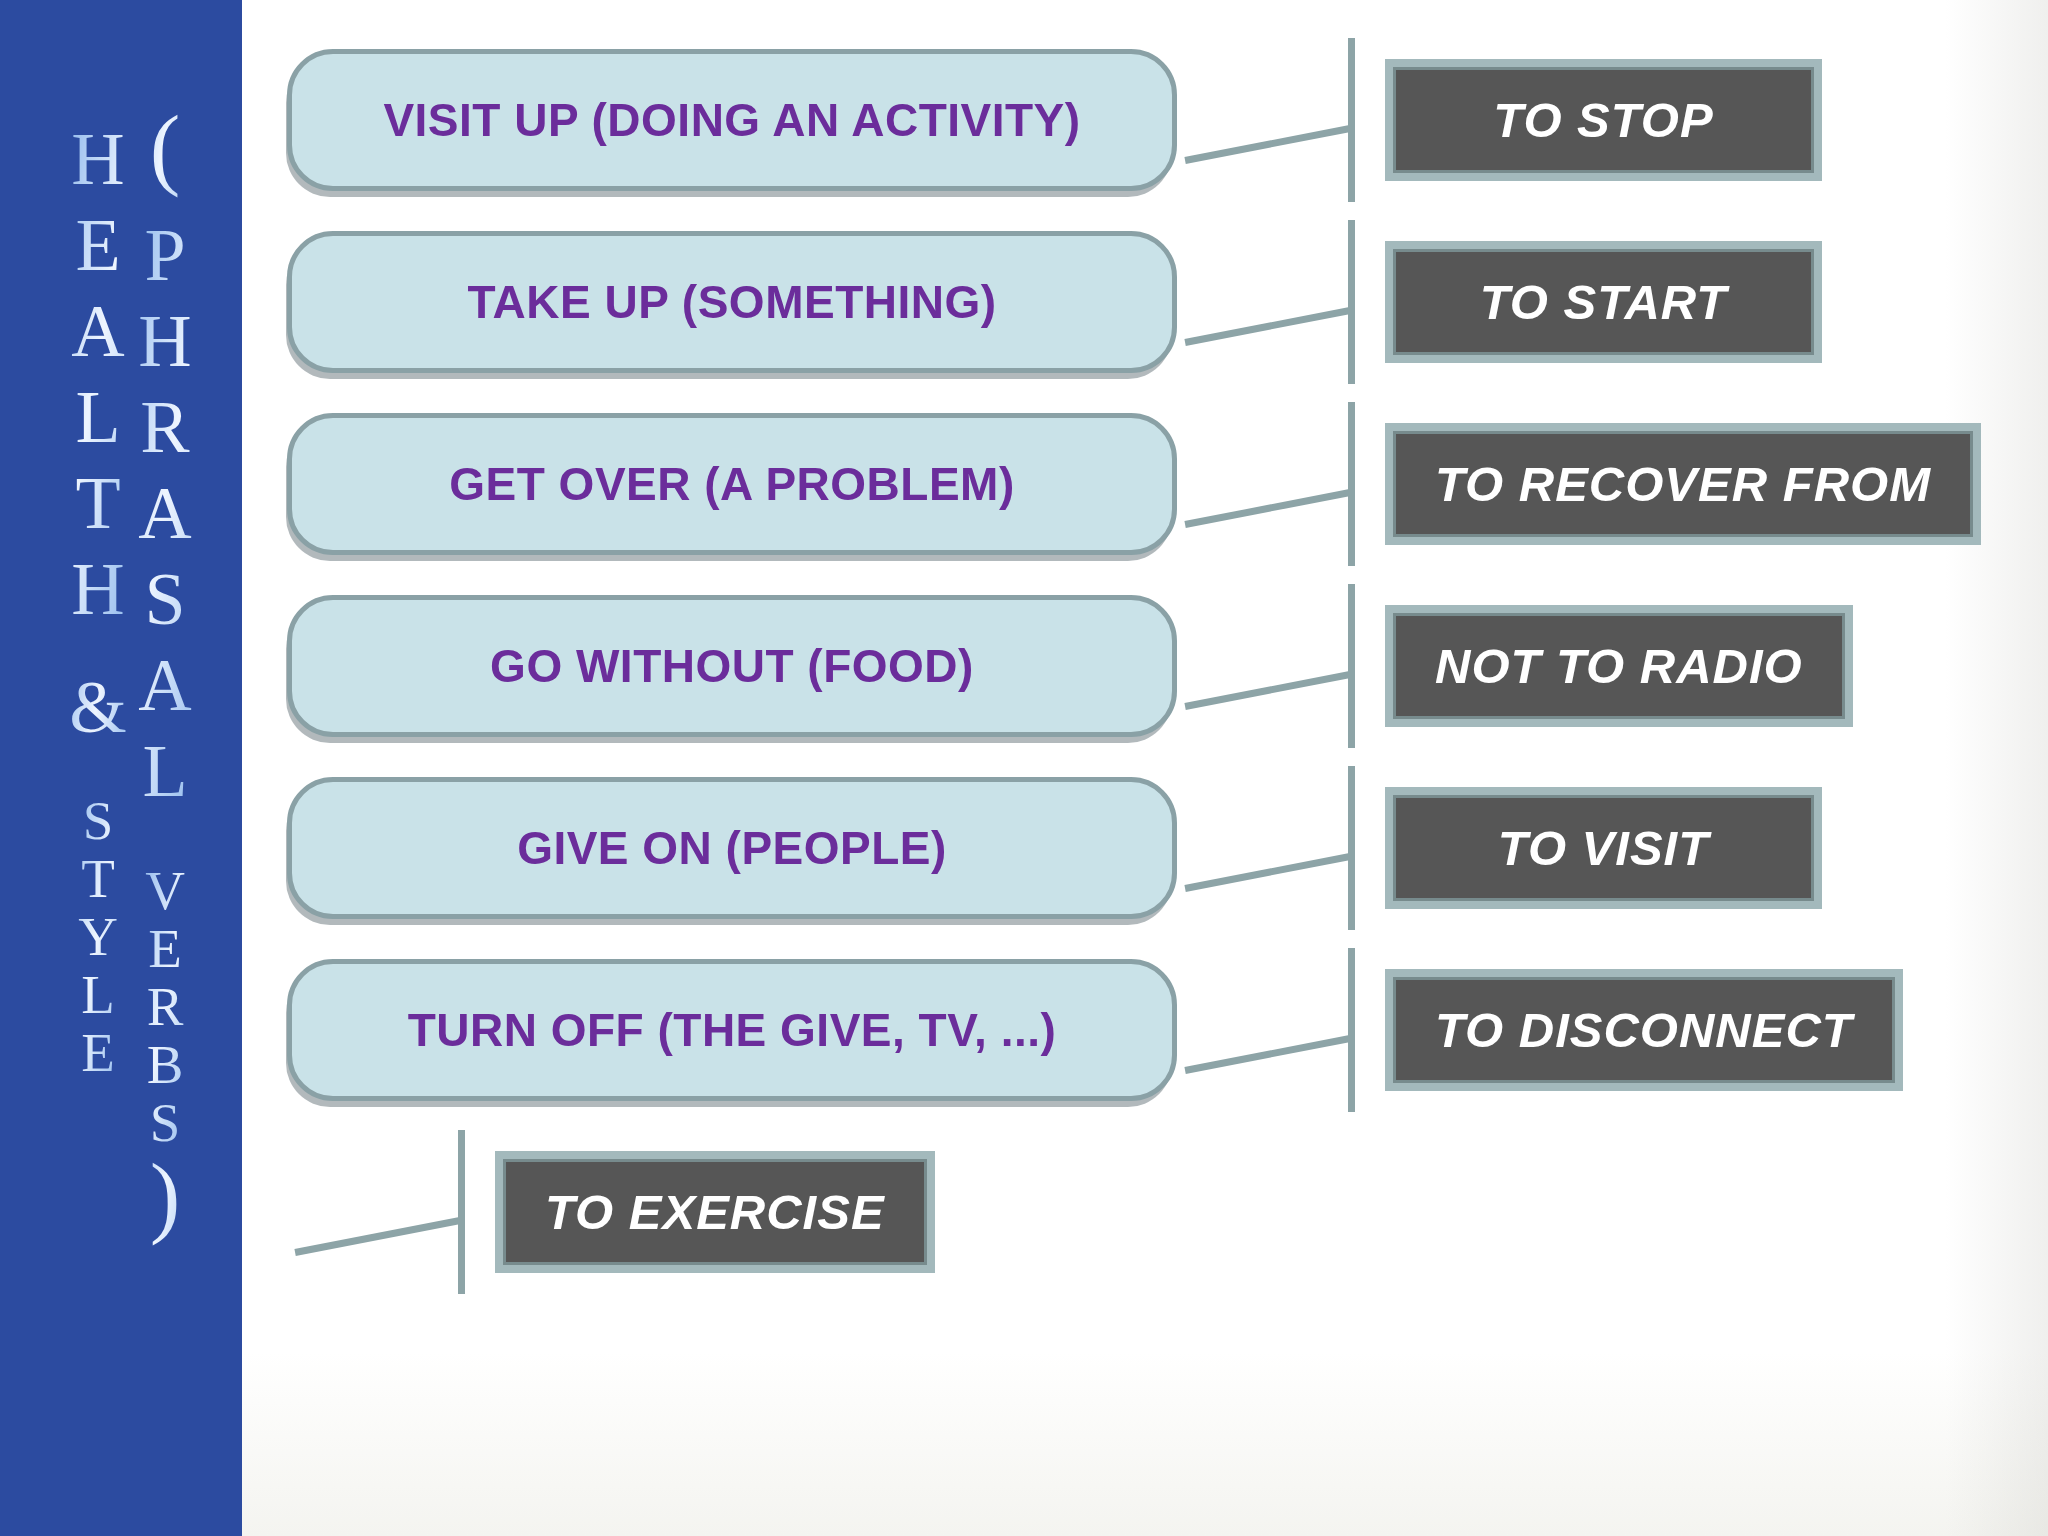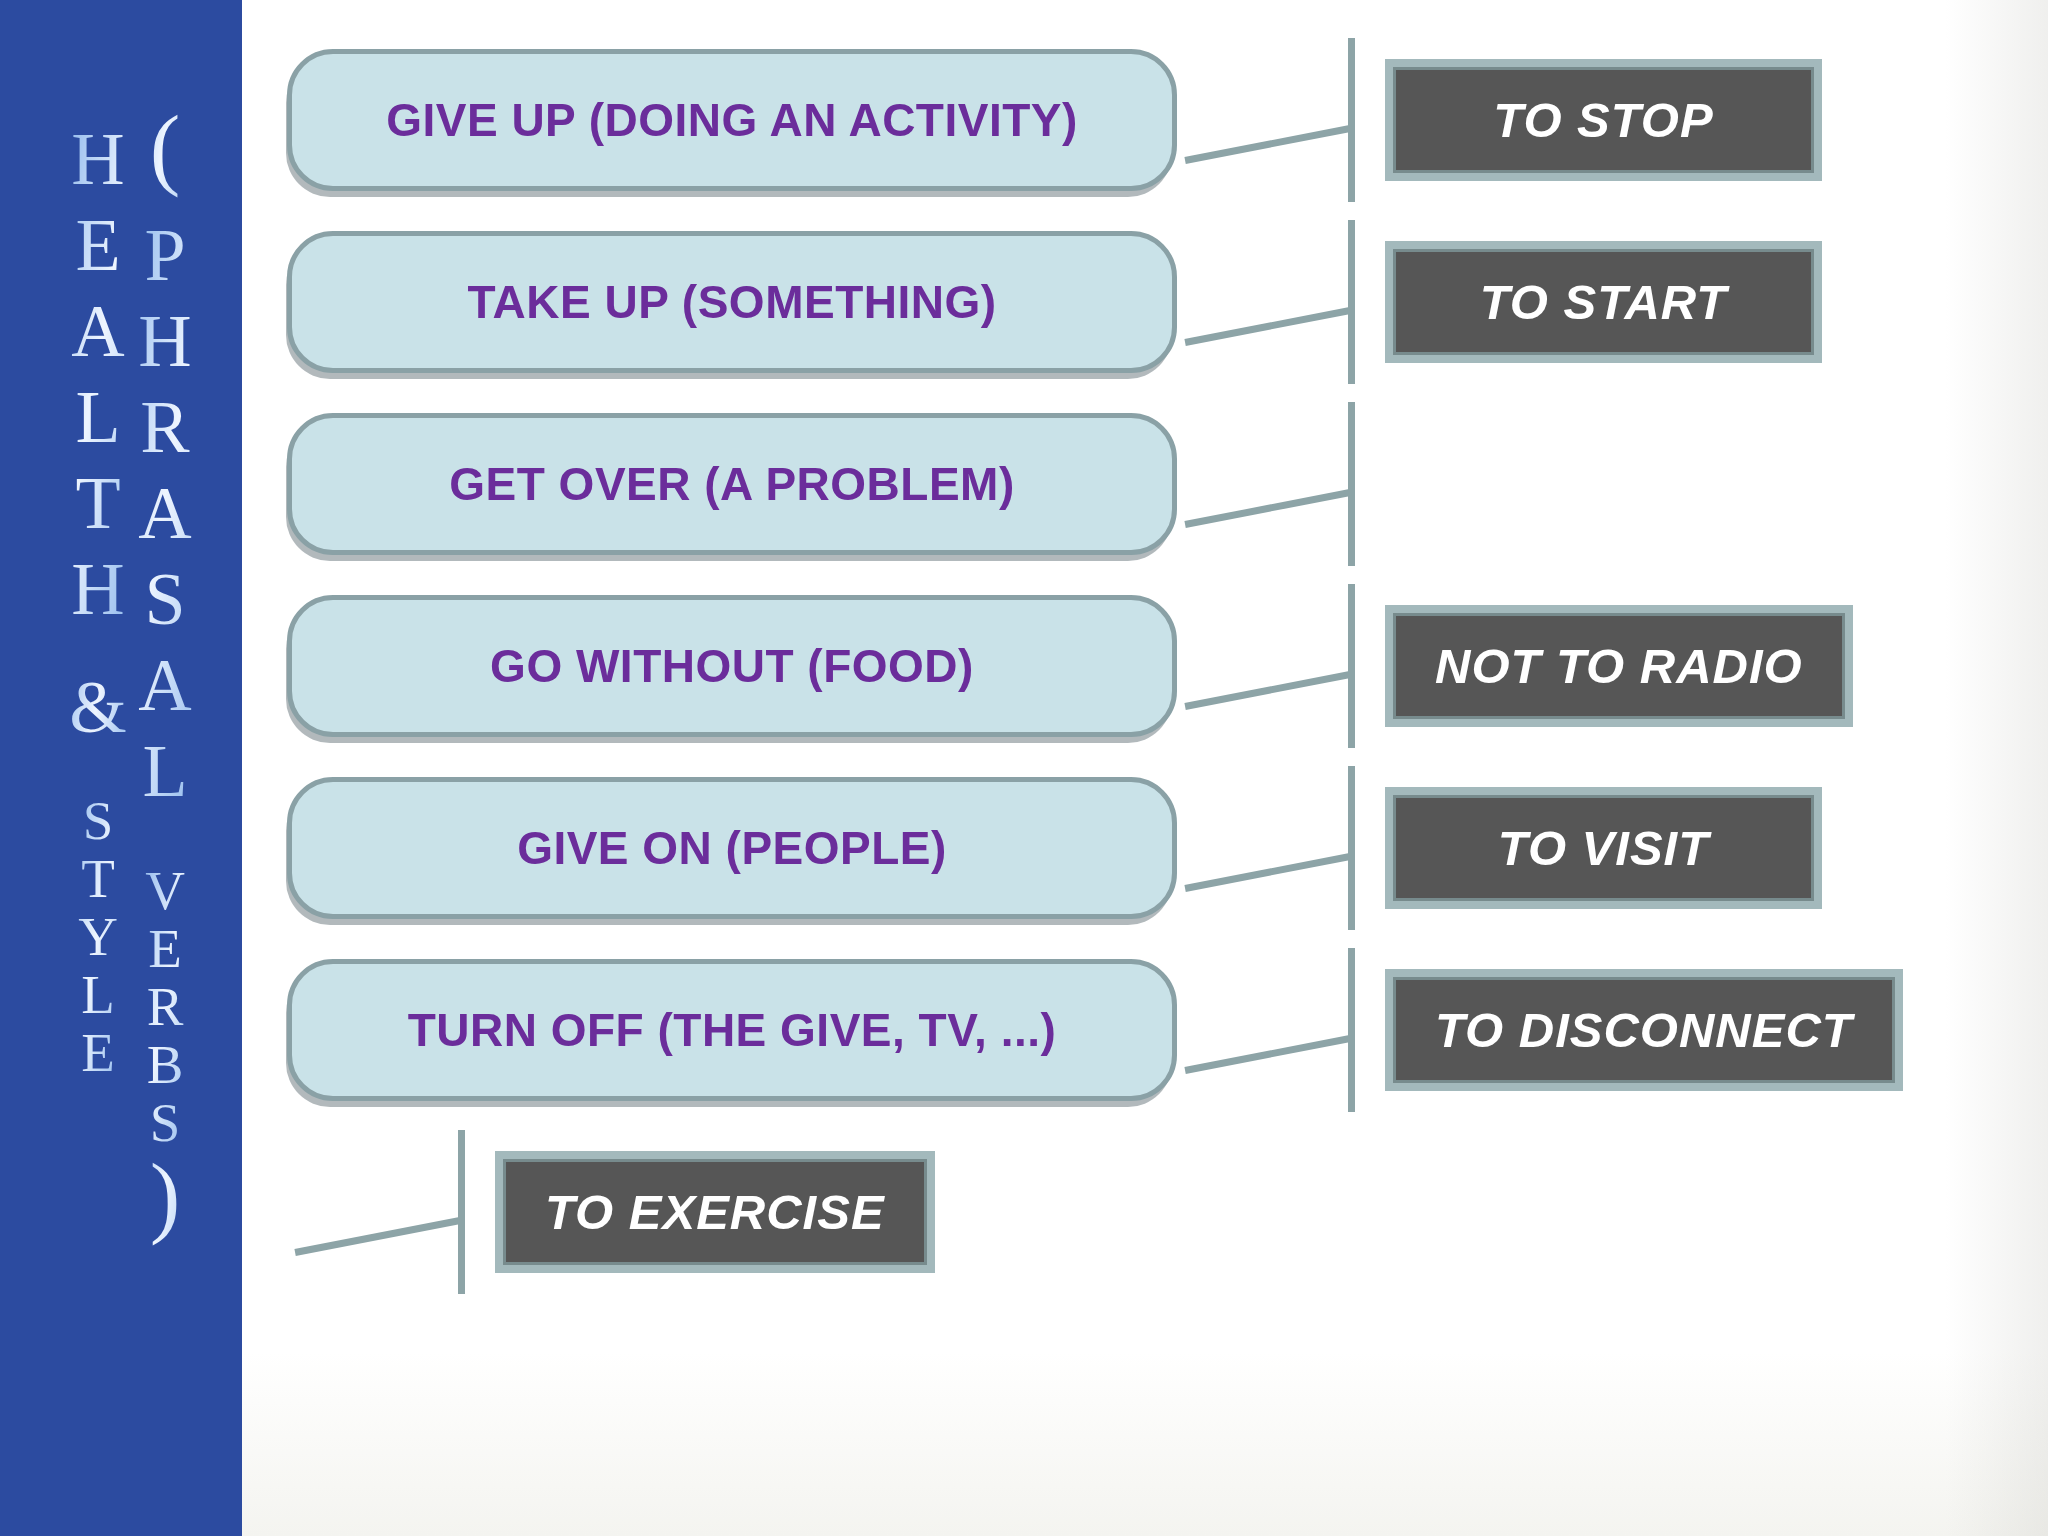--- a/index.html
+++ b/index.html
@@ -125,21 +125,21 @@
     <span class="vtext big">PHRASAL</span>
     <span class="vtext small">VERBS</span>
     <span class="paren close">)</span>
   </div>
 </aside>
 
 <main class="diagram">
 
   <div class="row">
     <div class="phrase-box">
-      <span>GIVE UP (DOING AN ACTIVITY)</span>
+      <span>VISIT UP (DOING AN ACTIVITY)</span>
     </div>
     <div class="connector">
       <div class="slant"></div>
       <div class="vbar"></div>
     </div>
     <div class="def-box">
       <span>TO STOP</span>
     </div>
   </div>
 
@@ -158,20 +158,23 @@
   </div>
 
   <div class="row">
     <div class="phrase-box">
       <span>GET OVER (A PROBLEM)</span>
     </div>
     <div class="connector">
       <div class="slant"></div>
       <div class="vbar"></div>
     </div>
+    <div class="def-box">
+      <span>TO RECOVER FROM</span>
+    </div>
   </div>
 
   <div class="row">
     <div class="phrase-box">
       <span>GO WITHOUT (FOOD)</span>
     </div>
     <div class="connector">
       <div class="slant"></div>
       <div class="vbar"></div>
     </div>

